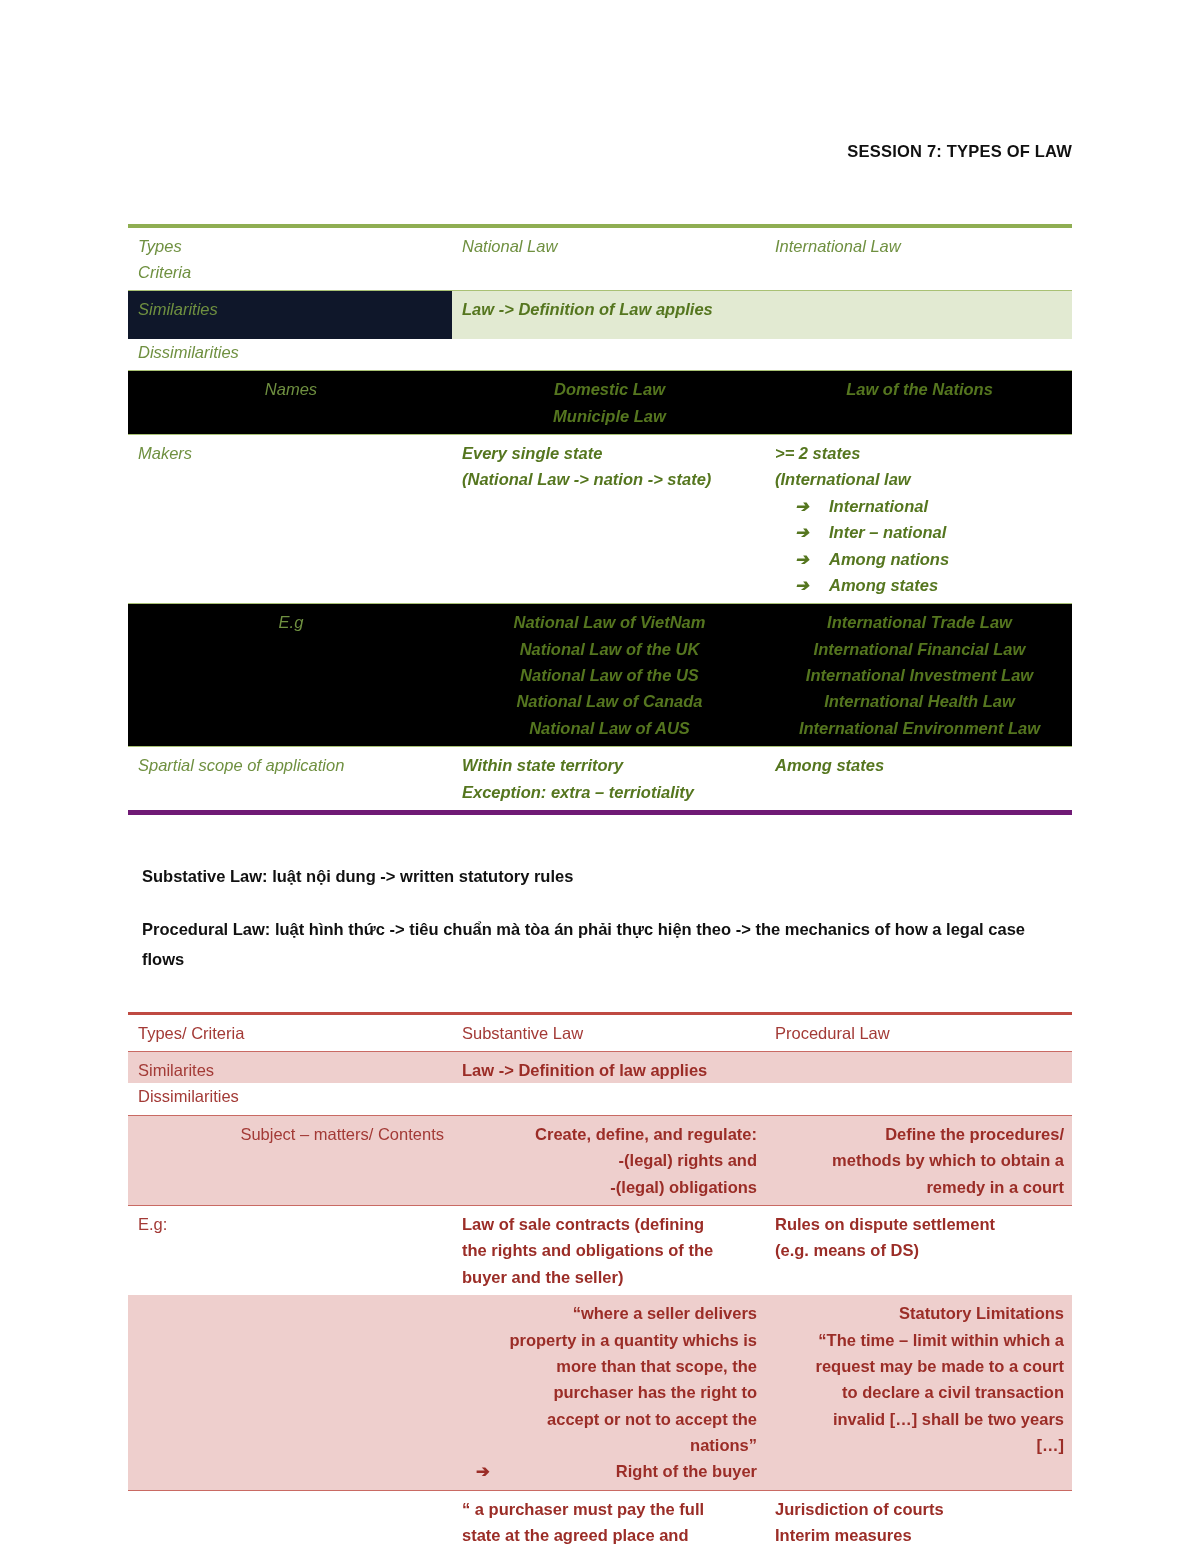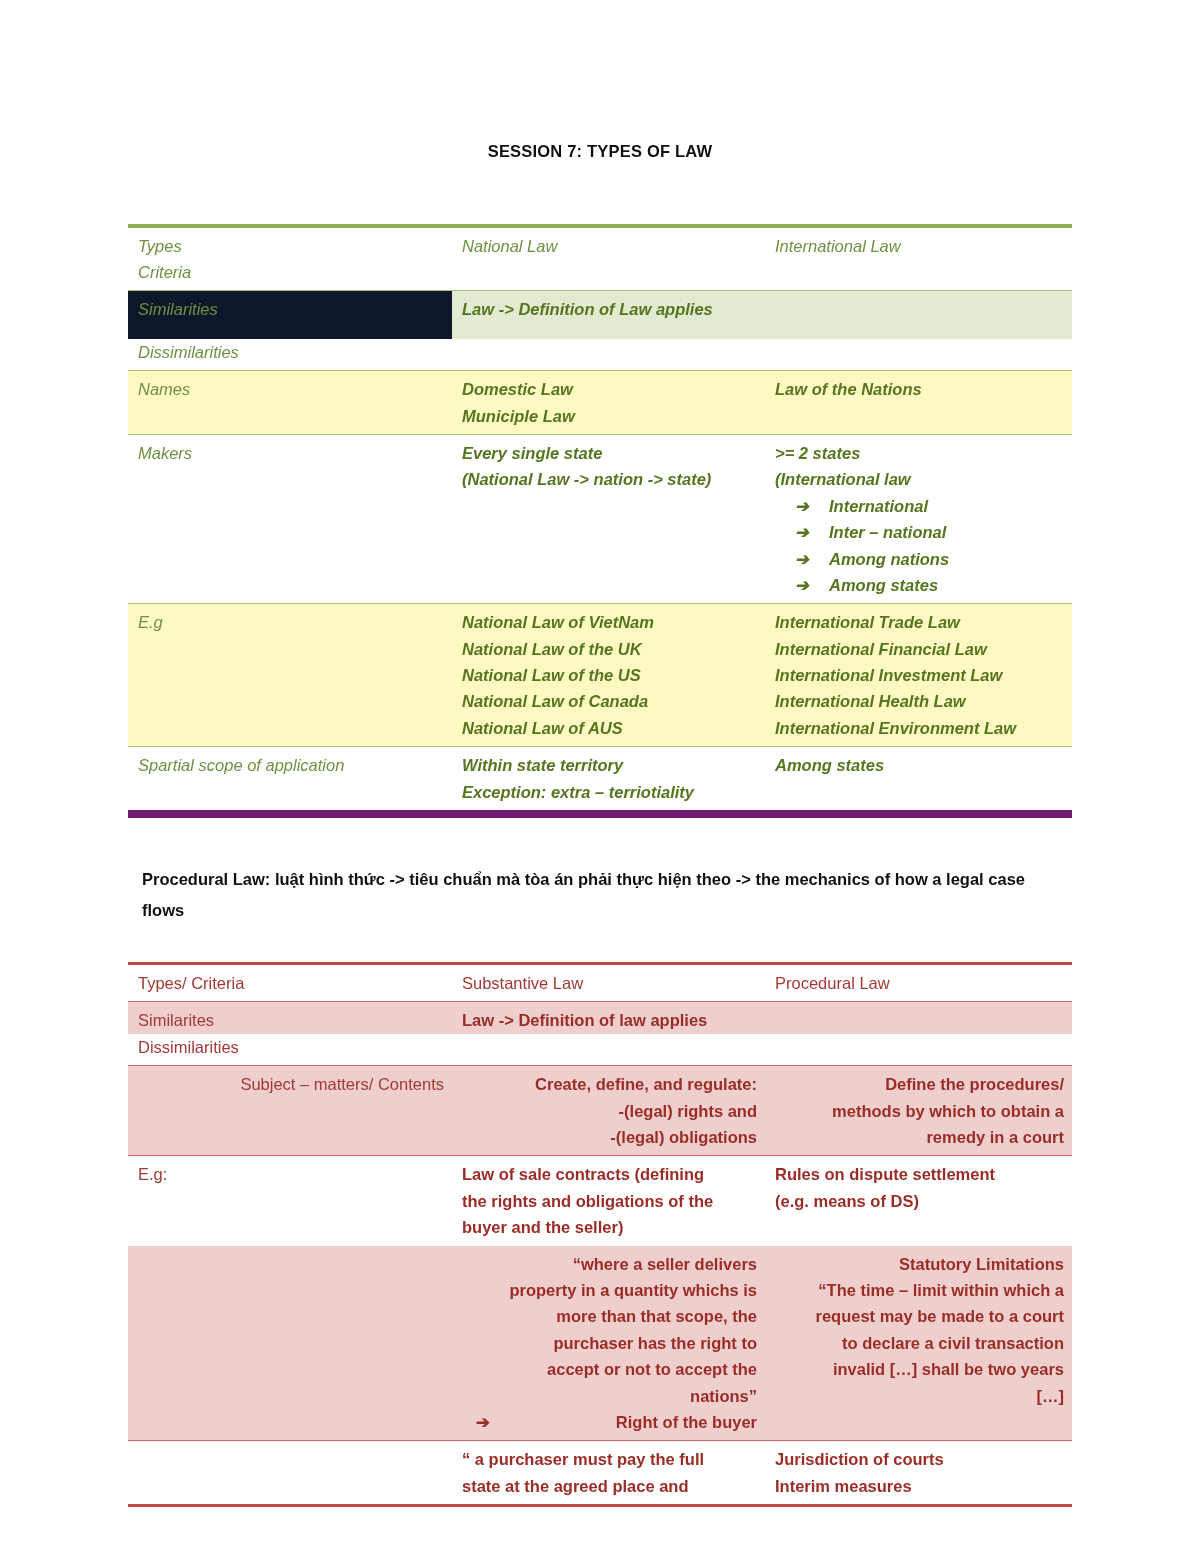--- a/index.html
+++ b/index.html
@@ -18,21 +18,21 @@
     position: relative;
     width: 1200px;
     height: 1553px;
     background: #ffffff;
     box-sizing: border-box;
     padding: 0 128px;
   }
 
   
   .doc-title {
-    text-align: center;
+    text-align: right;
     font-size: 16.5px;
     font-weight: bold;
     letter-spacing: 0.2px;
     color: #111111;
     padding-top: 141px;
     line-height: 1.25;
   }
 
   
   table.ntable {
@@ -48,24 +48,24 @@
   }
   col.c1 { width: 324px; }
   col.c2 { width: 313px; }
   col.c3 { width: 307px; }
 
   
   .t-green { margin-top: 62px; }
   .t-green td { color: #6f9040; font-style: italic; }
   .t-green .crit { font-weight: normal; color: #6f9040; }
   .t-green .val  { font-weight: bold;  color: #55761f; }
-  .t-green tr.band td { background: #fef9c3; }
+  .t-green tr.band td { background: #000000; text-align: center; }
   .t-green tr.topline td { border-top: 4px solid #8fae52; }
   .t-green tr.thinline td { border-top: 1.5px solid #a9c174; }
-  .t-green tr.botline td { border-bottom: 8px solid #701a75; }
+  .t-green tr.botline td { border-bottom: 5px solid #701a75; }
 
   
   .t-red { margin-top: 37px; }
   .t-red td { color: #a33a36; }
   .t-red .crit { font-weight: normal; color: #a33a36; }
   .t-red .val  { font-weight: bold;  color: #9b2d27; }
   .t-red tr.band td { background: #eecfcd; text-align: right; }
   .t-red tr.topline td { border-top: 3px solid #bf4a42; }
   .t-red tr.thinline td { border-top: 1.5px solid #c96a63; }
   .t-red tr.botline td { border-bottom: 3px solid #bf4a42; }
@@ -202,20 +202,21 @@
         </td>
         <td class="val">
           <span class="nowrapline">Among states</span>
         </td>
       </tr>
 
     </tbody>
   </table>
 
   <div class="para-block">
+    <p class="para">Substative Law: luật nội dung -&gt; written statutory rules</p>
     <p class="para">Procedural Law: luật hình thức -&gt; tiêu chuẩn mà tòa án phải thực hiện theo -&gt; the mechanics of how a legal case flows</p>
   </div>
 
   <table class="ntable t-red">
     <colgroup>
         <col class="c1">
         <col class="c2">
         <col class="c3">
       </colgroup>
     <tbody>

